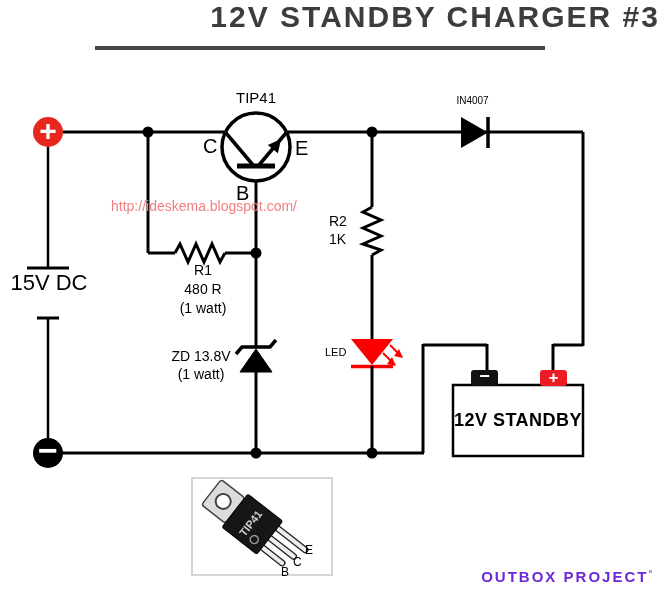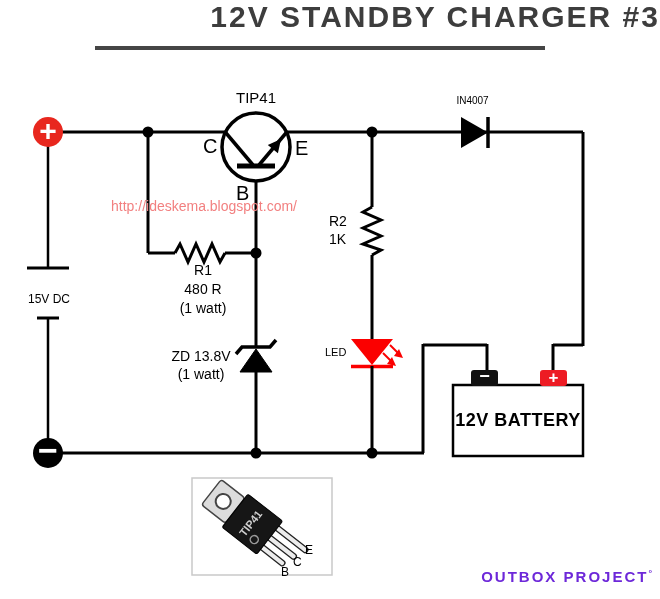--- a/index.html
+++ b/index.html
@@ -13,21 +13,21 @@
     left:0;top:7;width:660px;text-align:right;
     font-size:30px;font-weight:bold;letter-spacing:2px;color:#3d3d3d;white-space:nowrap;
   }
   #title-underline{left:95px;top:46px;width:450px;height:4px;background:#454545;}
   #watermark{left:111px;top:198px;font-size:14px;color:#f28080;white-space:nowrap;}
   .lbl{font-size:14px;line-height:19px;}
   .pin{font-size:20px;}
   .glyph{color:#fff;font-weight:bold;text-align:center;}
   #src-plus-glyph{left:33px;top:115px;width:30px;height:32px;font-size:30px;line-height:31px;}
   #src-minus-glyph{left:33px;top:436px;width:30px;height:32px;font-size:34px;line-height:29px;}
-  #lbl-15vdc{left:10px;top:292px;width:78px;font-size:12px;}
+  #lbl-15vdc{left:10px;top:270px;width:78px;font-size:22px;}
   #lbl-tip41{left:224px;top:89px;width:64px;font-size:15px;}
   #pin-c{left:203px;top:135px;}
   #pin-e{left:295px;top:137px;}
   #pin-b{left:236px;top:182px;}
   #lbl-in4007{left:445px;top:95px;width:55px;font-size:10px;}
   #r1-col{left:163px;top:261px;width:80px;}
   #zd-col{left:156px;top:347px;width:90px;line-height:18px;text-align:center;}
   #r2-col{left:329px;top:212px;line-height:18px;}
   #lbl-led{left:325px;top:346px;font-size:11px;}
   #bat-label{left:453px;top:410px;width:130px;font-size:18px;font-weight:bold;letter-spacing:0.5px;}
@@ -150,21 +150,21 @@
     <div>(1 watt)</div>
   </div>
 
   <div class="abs lbl" id="r2-col">
     <div>R2</div>
     <div>1K</div>
   </div>
 
   <div class="abs" id="lbl-led">LED</div>
 
-  <div class="abs ctr" id="bat-label">12V BATTERY</div>
+  <div class="abs ctr" id="bat-label">12V STANDBY</div>
   <div class="abs glyph" id="bat-minus-glyph">−</div>
   <div class="abs glyph" id="bat-plus-glyph">+</div>
 
   <div class="abs pkg-pin" id="pkg-pin-e">E</div>
   <div class="abs pkg-pin" id="pkg-pin-c">C</div>
   <div class="abs pkg-pin" id="pkg-pin-b">B</div>
 
   <div class="abs" id="brand">
     <span>OUTBOX PROJECT</span><span class="sup">°</span>
   </div>

